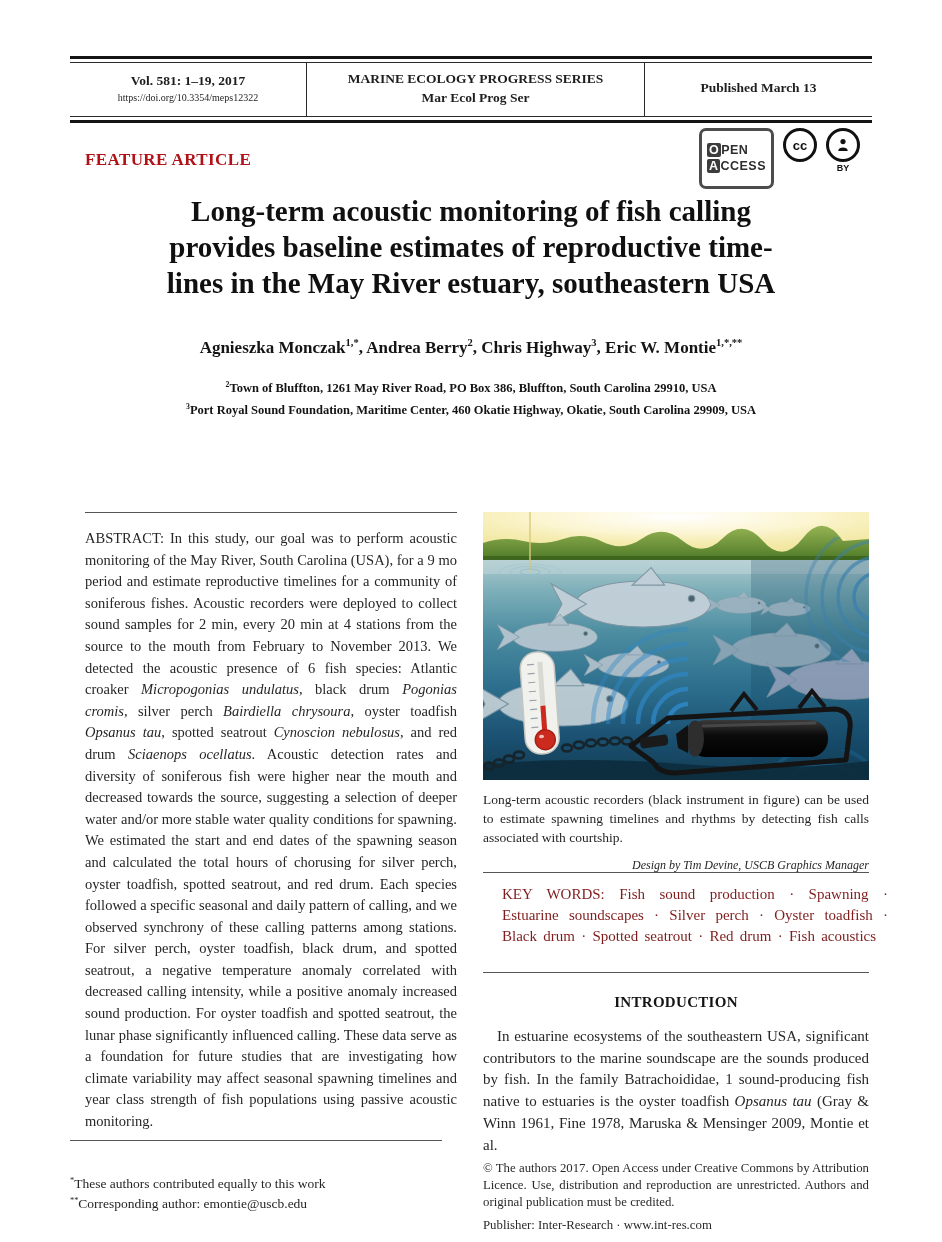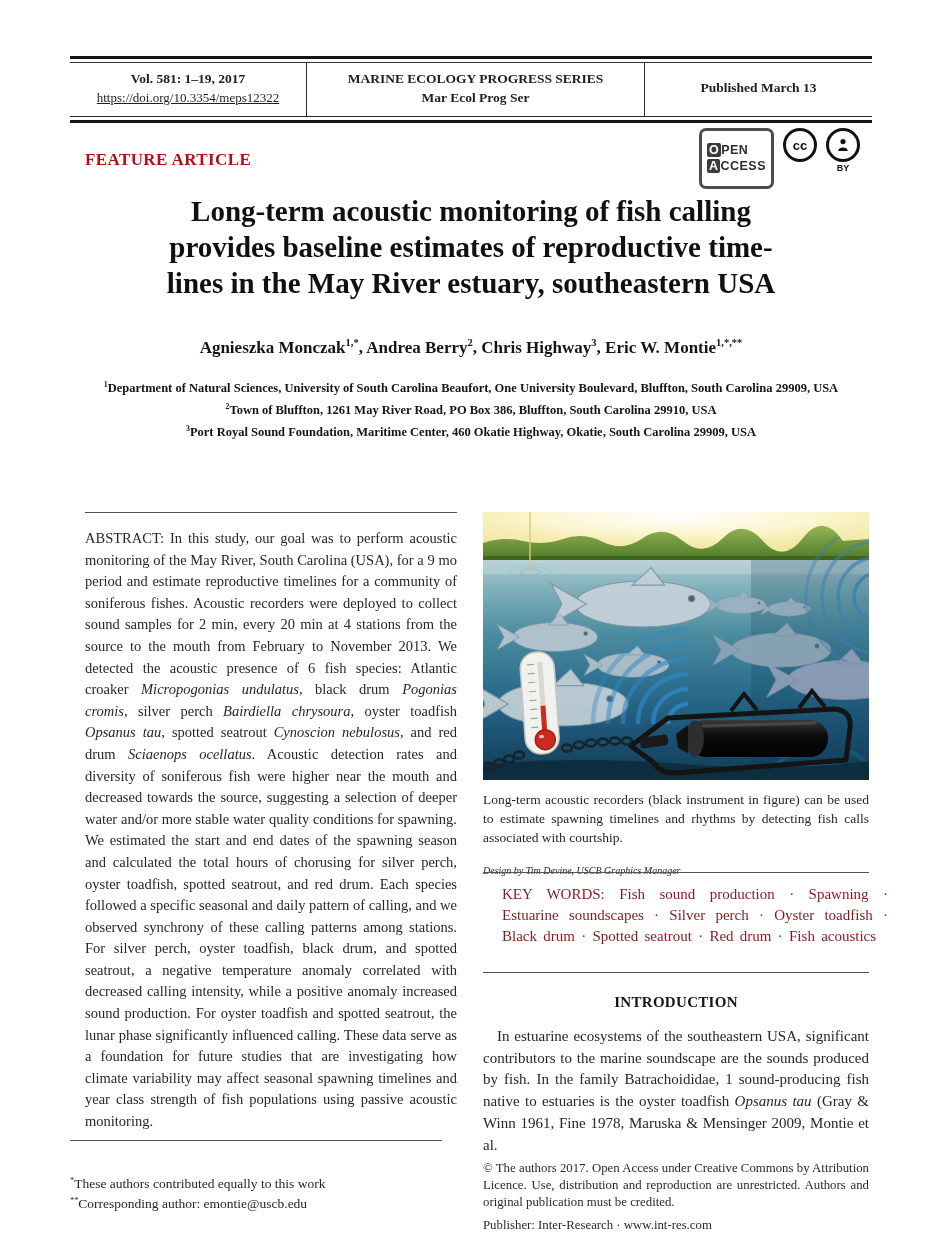--- a/index.html
+++ b/index.html
@@ -12,21 +12,21 @@
   .jheader{position:absolute;left:70px;top:56px;width:802px;}
   .rule-thick{height:3px;background:#141414;}
   .rule-thin{height:1px;background:#2a2a2a;}
   .gap3{margin-top:3px;}
   .jh-row{display:flex;align-items:stretch;}
   .jh-cell{text-align:center;font-size:13.5px;line-height:1.4;display:flex;flex-direction:column;justify-content:center;padding:7px 4px 8px;}
   .jh-left{width:228px;}
   .jh-center{flex:1;border-left:1px solid #2a2a2a;border-right:1px solid #2a2a2a;}
   .jh-right{width:219px;}
   .bold{font-weight:bold;}
-  .doi{font-size:13px;text-decoration:underline;}
+  .doi{font-size:10px;}
 
   
   .feature{position:absolute;left:85px;top:150px;font-weight:bold;font-size:17px;letter-spacing:.4px;color:#b01218;}
   .badges{position:absolute;top:128px;right:82px;display:flex;align-items:flex-start;gap:9px;font-family:"Liberation Sans",sans-serif;}
   .oa{border:3px solid #4c4c4c;border-radius:7px;padding:12px 5px;background:#fff;}
   .oa-line{display:block;font-weight:bold;font-size:12.5px;color:#2e2e2e;letter-spacing:.5px;line-height:1.25;}
   .oa-line::first-letter{background:#3c3c3c;color:#fff;padding:0 2px;border-radius:2px;}
   .cc-circle{width:28px;height:28px;border:3px solid #111;border-radius:50%;display:flex;align-items:center;justify-content:center;
              font-weight:bold;font-size:13px;color:#111;background:#fff;}
   .by-wrap{display:flex;flex-direction:column;align-items:center;}
@@ -40,21 +40,21 @@
   
   .col-left{position:absolute;left:85px;top:512px;width:372px;border-top:1.5px solid #555;padding-top:15px;}
   .abstract{font-size:14.5px;line-height:21.6px;text-align:justify;color:#262626;}
   .foot-block{position:absolute;left:70px;top:1140px;width:372px;border-top:1.5px solid #555;}
   .footnotes{margin-top:33px;font-size:13.5px;line-height:1.5;color:#262626;}
 
   
   .fig{position:absolute;left:483px;top:512px;width:386px;height:268px;}
   .caption-block{position:absolute;left:483px;top:790px;width:386px;}
   .caption{font-size:13.5px;line-height:1.42;text-align:justify;color:#262626;}
-  .credit{margin-top:18px;font-size:10px;font-style:italic;color:#262626;}
+  .credit{margin-top:11px;font-size:12px;font-style:italic;text-align:right;color:#262626;}
   .rule-a{position:absolute;left:483px;top:872px;width:386px;border-top:1.5px solid #555;}
   .keywords{position:absolute;left:502px;top:884px;width:386px;font-size:15px;line-height:21px;text-align:justify;word-spacing:2.5px;color:#7f1d1d;}
   .rule-b{position:absolute;left:483px;top:972px;width:386px;border-top:1.5px solid #555;}
   .intro-head{position:absolute;left:483px;top:994px;width:386px;text-align:center;font-weight:bold;font-size:15px;letter-spacing:.3px;color:#141414;}
   .intro{position:absolute;left:483px;top:1026px;width:386px;font-size:15px;line-height:21.7px;text-align:justify;text-indent:14px;color:#262626;}
   .copyright{position:absolute;left:483px;top:1160px;width:386px;font-size:12.8px;line-height:17px;text-align:justify;color:#2a2a2a;}
   .publisher{position:absolute;left:483px;top:1218px;width:386px;font-size:12.8px;color:#2a2a2a;}
 </style>
 </head>
 <body>
@@ -107,21 +107,20 @@
   </div>
 
   <div class="byline">
     <span>Agnieszka Monczak</span><sup>1,*</sup><span>, </span>
     <span>Andrea Berry</span><sup>2</sup><span>, </span>
     <span>Chris Highway</span><sup>3</sup><span>, </span>
     <span>Eric W. Montie</span><sup>1,*,**</sup>
   </div>
 
   <div class="affils">
-    <div><sup>1</sup><span>Department of Natural Sciences, University of South Carolina Beaufort, One University Boulevard, Bluffton, South Carolina 29909, USA</span></div>
     <div><sup>2</sup><span>Town of Bluffton, 1261 May River Road, PO Box 386, Bluffton, South Carolina 29910, USA</span></div>
     <div><sup>3</sup><span>Port Royal Sound Foundation, Maritime Center, 460 Okatie Highway, Okatie, South Carolina 29909, USA</span></div>
   </div>
 
   <div class="col-left">
     <div class="abstract"><span>ABSTRACT: In this study, our goal was to perform acoustic monitoring of the May River, South Carolina (USA), for a 9 mo period and estimate reproductive timelines for a community of soniferous fishes. Acoustic recorders were deployed to collect sound samples for 2 min, every 20 min at 4 stations from the source to the mouth from February to November 2013. We detected the acoustic presence of 6 fish species: Atlantic croaker </span><span class="it">Micropogonias undulatus</span><span>, black drum </span><span class="it">Pogonias cromis</span><span>, silver perch </span><span class="it">Bairdiella chrysoura</span><span>, oyster toadfish </span><span class="it">Opsanus tau</span><span>, spotted seatrout </span><span class="it">Cynoscion nebulosus</span><span>, and red drum </span><span class="it">Sciaenops ocellatus</span><span>. Acoustic detection rates and diversity of soniferous fish were higher near the mouth and decreased towards the source, suggesting a selection of deeper water and/or more stable water quality conditions for spawning. We estimated the start and end dates of the spawning season and calculated the total hours of chorusing for silver perch, oyster toadfish, spotted seatrout, and red drum. Each species followed a specific seasonal and daily pattern of calling, and we observed synchrony of these calling patterns among stations. For silver perch, oyster toadfish, black drum, and spotted seatrout, a negative temperature anomaly correlated with decreased calling intensity, while a positive anomaly increased sound production. For oyster toadfish and spotted seatrout, the lunar phase significantly influenced calling. These data serve as a foundation for future studies that are investigating how climate variability may affect seasonal spawning timelines and year class strength of fish populations using passive acoustic monitoring.</span></div>
   </div>
 
   <div class="foot-block">
     <div class="footnotes">

